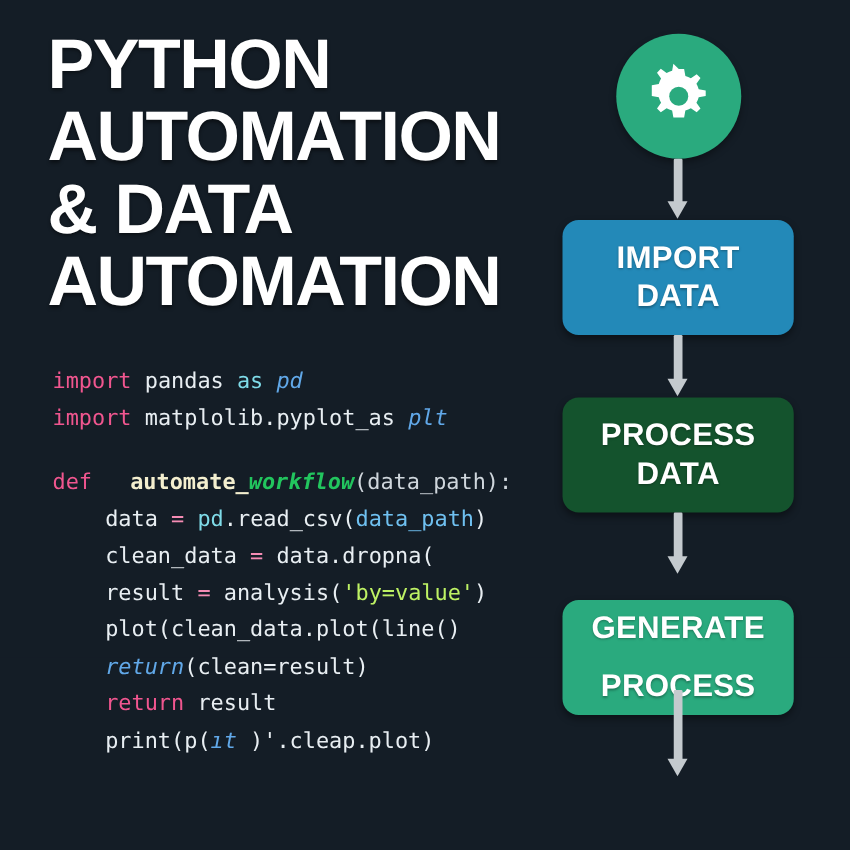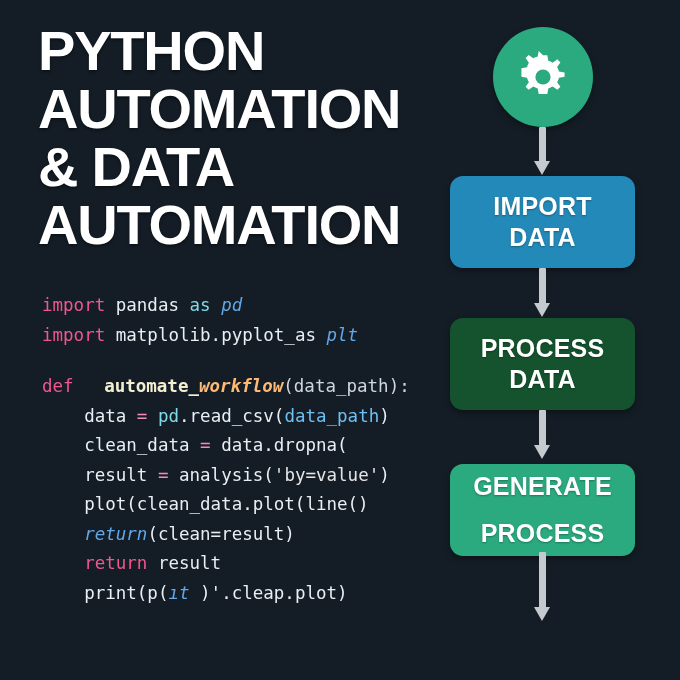--- a/index.html
+++ b/index.html
@@ -51,24 +51,24 @@
     color: #e4e9ee;
     white-space: pre;
   }
   .code-line { white-space: pre; height: 29.5px; }
   .code-line.blank { height: 22px; }
   .kw-pink   { color: #f0568f; }
   .id-white  { color: #e8eef2; }
   .id-cyan   { color: #7fdbe8; }
   .id-blue   { color: #61a8e8; font-style: italic; }
   .id-bluei  { color: #61a8e8; font-style: italic; }
-  .fn-cream  { color: #fdba74; font-weight: bold; font-style: italic; text-align: center; }
+  .fn-cream  { color: #22c55e; font-weight: bold; font-style: italic; text-align: center; }
   .fn-cream-n{ color: #f4efcf; font-weight: bold; margin-left: 20px; }
   .op-pink   { color: #f58cb4; }
-  .str-green { color: #e5e5e5; }
+  .str-green { color: #bef264; }
   .lt-gray   { color: #cfd6dc; }
   .lt-blue2  { color: #6fc0f0; }
 
   
   #flow { position: absolute; left: 440px; top: 0; width: 240px; height: 680px; }
 
   .gear-circle {
     position: absolute;
     left: 53px;
     top: 27px;
@@ -100,21 +100,21 @@
     font-weight: bold;
     font-size: 25px;
     line-height: 31px;
     letter-spacing: 0.2px;
     color: #ffffff;
     text-shadow: 0 1px 2px rgba(0,0,0,0.3);
     white-space: nowrap;
   }
   #box-import  { top: 176px; height: 92px; background: #2389b8; }
   #box-process { top: 318px; height: 92px; background: #14532d; }
-  #box-report  { top: 464px; height: 92px; background: #2aaa7e; gap: 16px; }
+  #box-report  { top: 480px; height: 92px; background: #2aaa7e; gap: 16px; }
 
   .arrow {
     position: absolute;
     left: 94px;
     width: 16px;
   }
   .arrow .shaft {
     position: absolute;
     left: 5px;
     top: 0;

